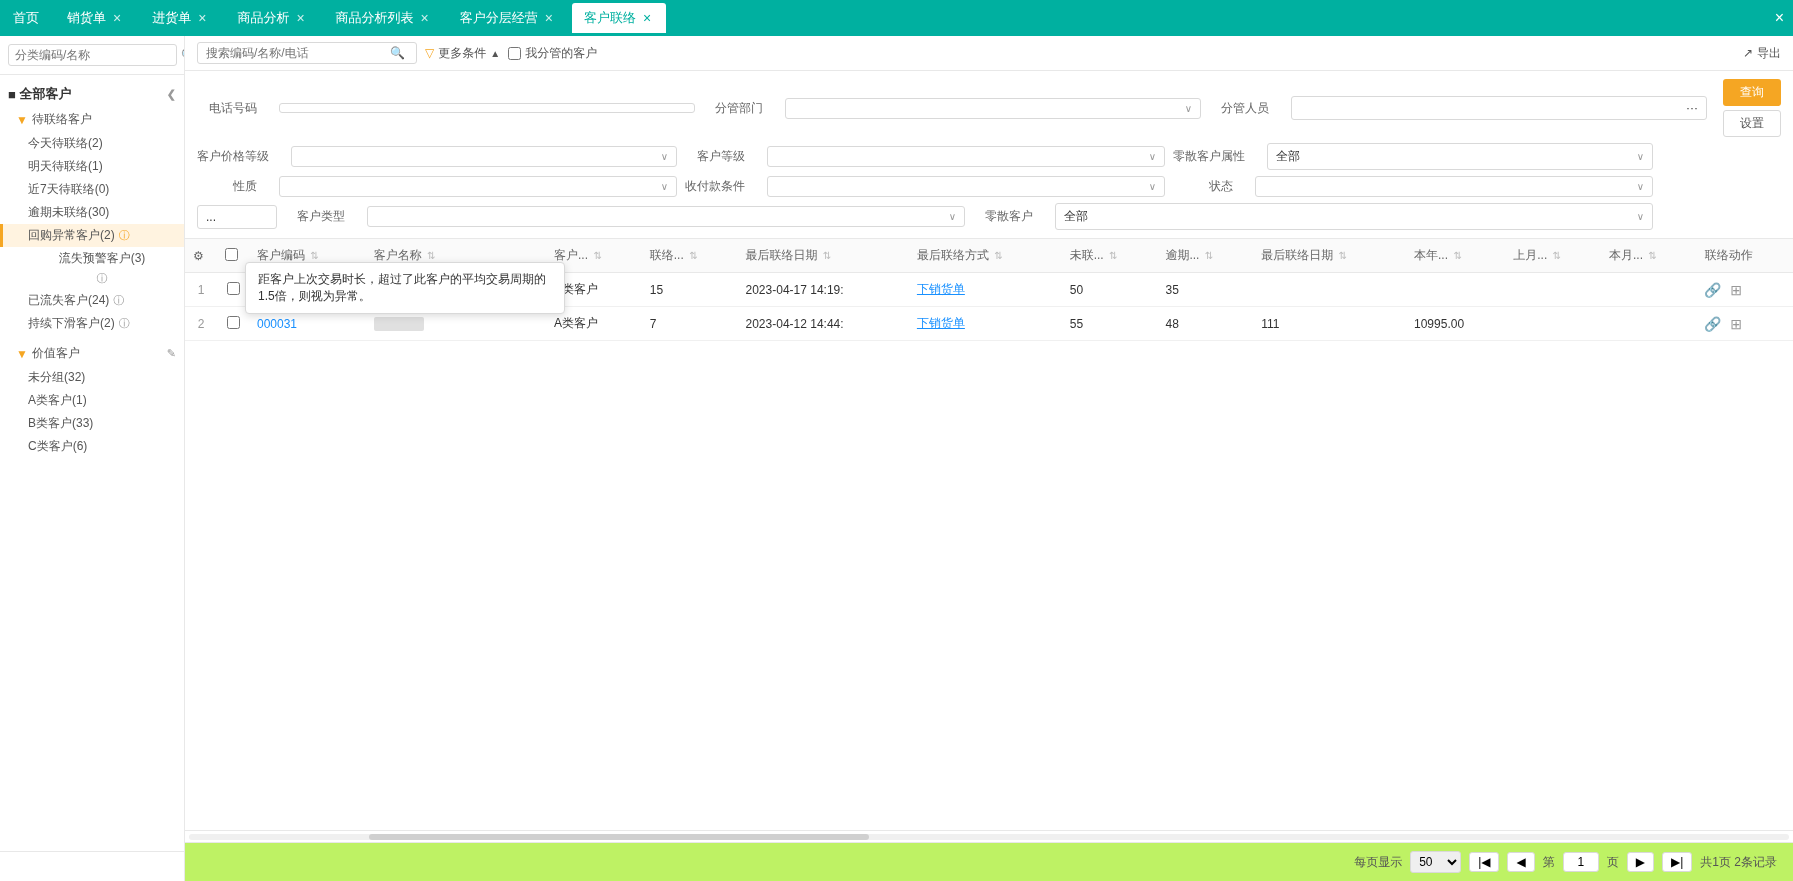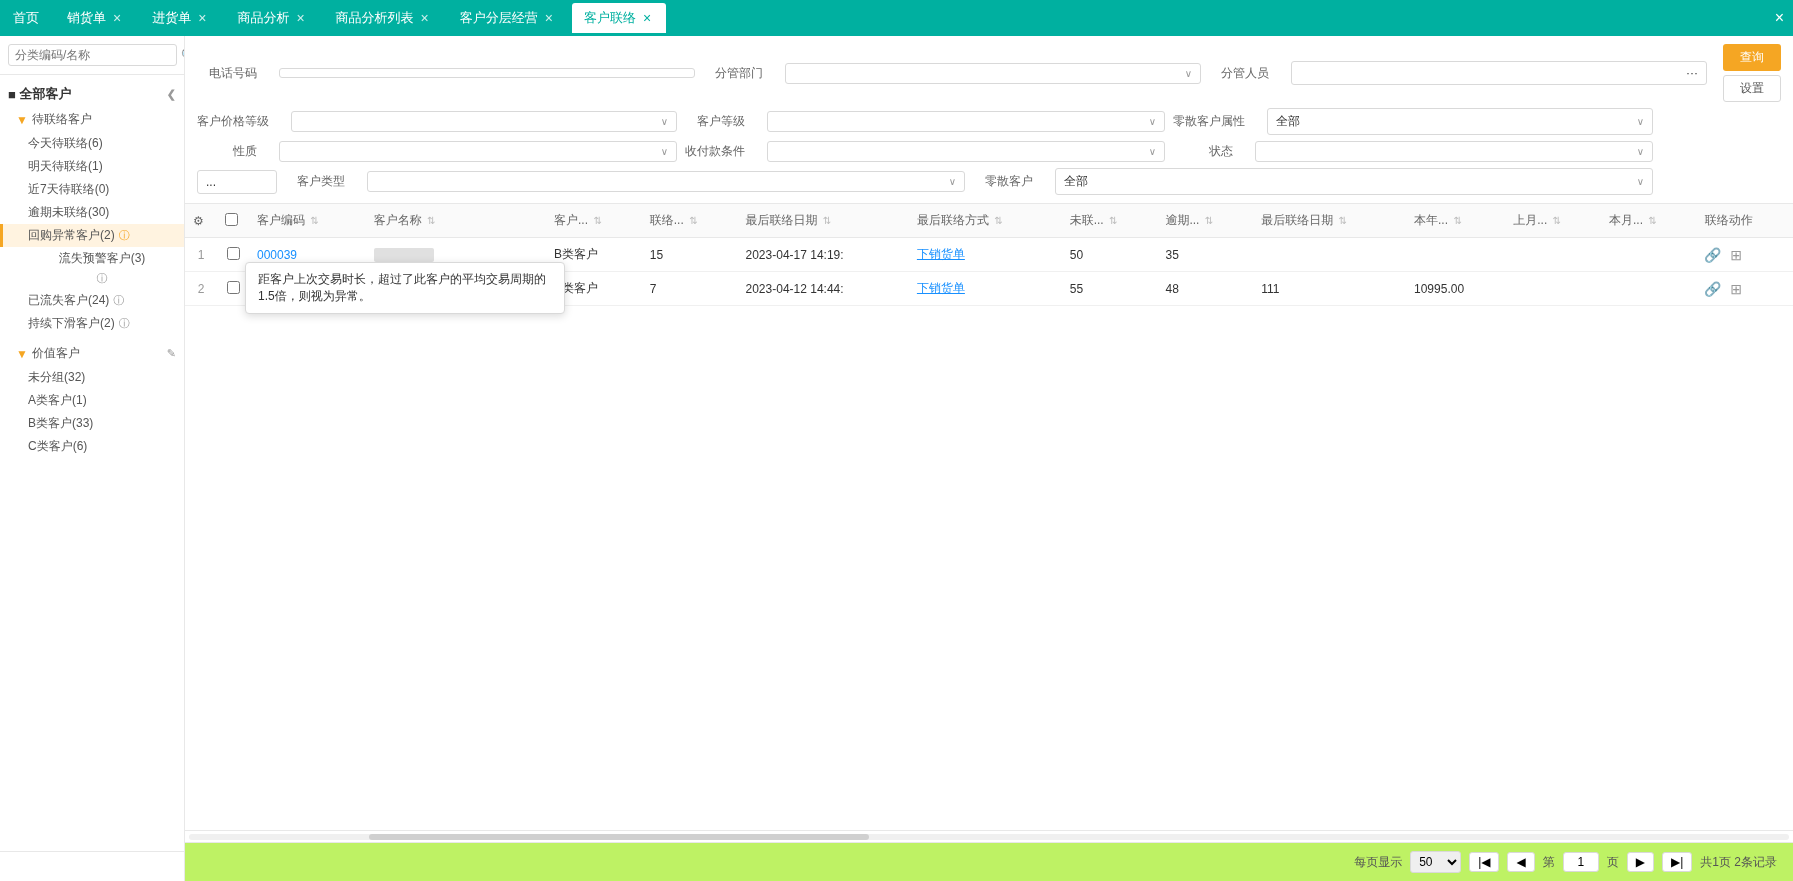--- a/index.html
+++ b/index.html
@@ -408,21 +408,21 @@
     <div class="sidebar-tree">
       <div class="tree-header">
         <span>■</span>&nbsp;<span>全部客户</span>
         <span class="collapse-icon">❮</span>
       </div>
       <div class="tree-group-label">
         <span class="arrow">▼</span>
         <span>待联络客户</span>
       </div>
       <div class="tree-item">
-        <span>今天待联络(6)</span>
+        <span>今天待联络(2)</span>
       </div>
       <div class="tree-item">
         <span>明天待联络(1)</span>
       </div>
       <div class="tree-item">
         <span>近7天待联络(0)</span>
       </div>
       <div class="tree-item">
         <span>逾期未联络(30)</span>
       </div>
@@ -460,20 +460,40 @@
       </div>
       <div class="tree-item">
         <span>C类客户(6)</span>
       </div>
     </div>
     <div class="sidebar-bottom"></div>
   </div>
 
   <div class="content-area" style="position:relative;">
 
+    <div class="filter-bar">
+      <div class="search-input-wrap">
+        <input type="text" style="border: none; outline: none; font-size: 12px; width: 180px;" placeholder="搜索编码/名称/电话">
+        <span style="color:#999;">🔍</span>
+      </div>
+      <div class="more-conditions">
+        <span style="color:#f5a623;">▽</span>
+        <span>更多条件</span>
+        <span style="font-size:10px;">▲</span>
+      </div>
+      <div class="my-customers">
+        <input type="checkbox" style="">
+        <span>我分管的客户</span>
+      </div>
+      <div class="spacer"></div>
+      <div class="export-btn">
+        <span>↗</span>
+        <span>导出</span>
+      </div>
+    </div>
 
     <div class="advanced-filter">
 
       <div class="filter-row">
         <div class="filter-field">
           <label>电话号码</label>
           <div class="field-input">
             <span></span>
           </div>
         </div>

